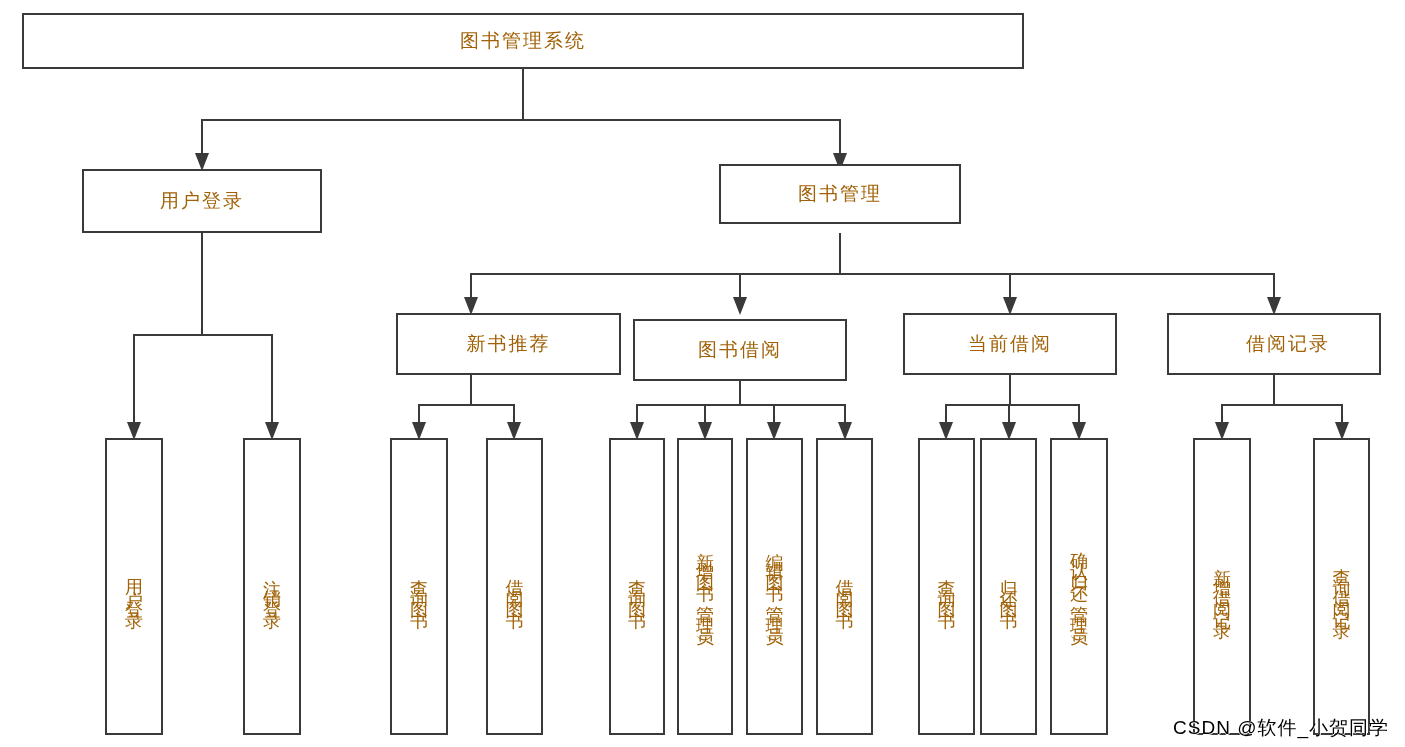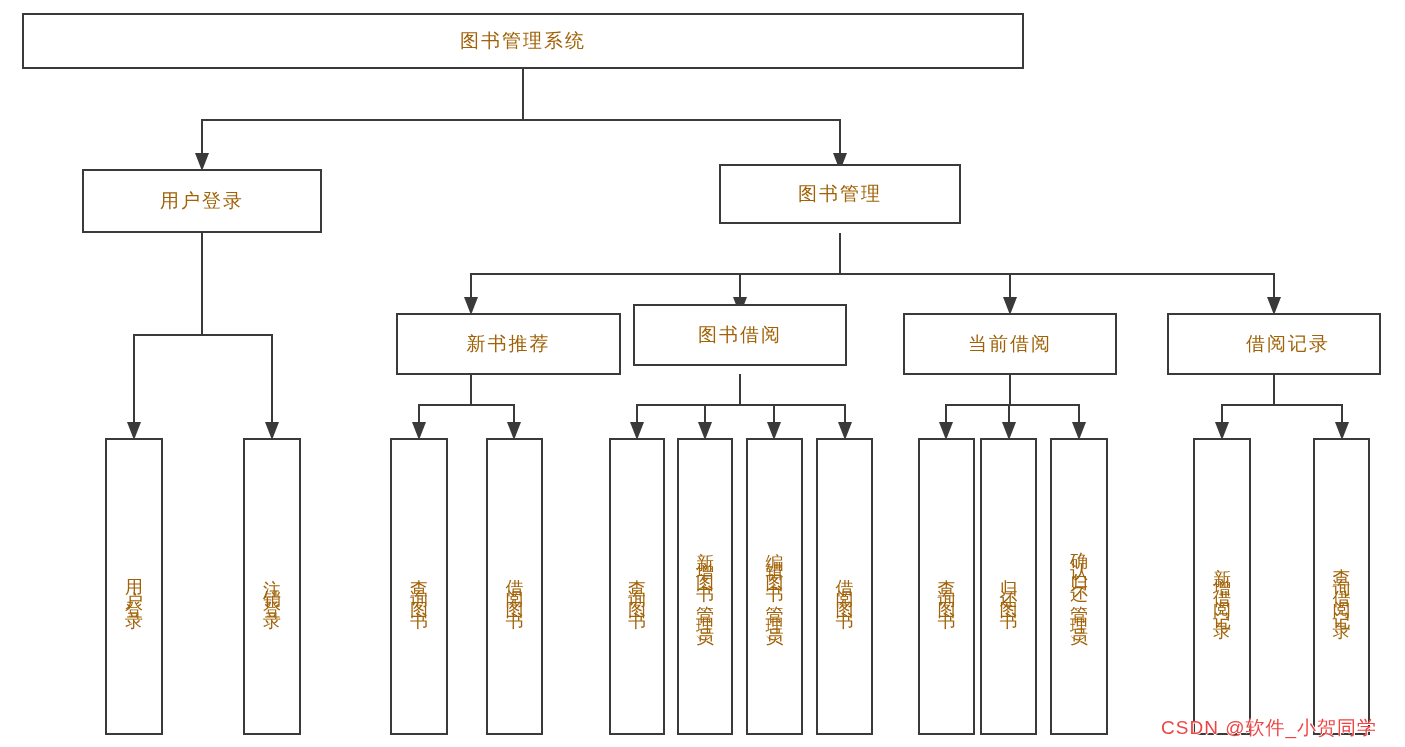--- a/index.html
+++ b/index.html
@@ -34,26 +34,26 @@
   }
   .box.v .lbl {
     writing-mode: vertical-rl;
     text-orientation: mixed;
     font-size: 18px;
     letter-spacing: 0.6em;
     line-height: 1;
   }
   #watermark {
     position: absolute;
-    right: 28px;
+    right: 16px;
     bottom: 6px;
     z-index: 3;
     font-size: 19px;
     letter-spacing: 1px;
-    color: #ef4444;
+    color: #000000;
     text-shadow: 0 1px 0 #ffffff, 1px 0 0 #ffffff;
     white-space: nowrap;
   }
 </style>
 </head>
 <body>
 
 <div id="stage">
 
   <svg id="connectors" width="1405" height="747" viewBox="0 0 1405 747">
@@ -110,21 +110,21 @@
   <div class="box h" style="left:82px; top:169px; width:240px; height:64px;">
     <span class="lbl">用户登录</span>
   </div>
   <div class="box h" style="left:719px; top:164px; width:242px; height:60px;">
     <span class="lbl">图书管理</span>
   </div>
 
   <div class="box h" style="left:364px; top:313px; width:225px; height:62px;margin-left:32px;">
     <span class="lbl">新书推荐</span>
   </div>
-  <div class="box h" style="left:633px; top:304px; width:214px; height:62px;">
+  <div class="box h" style="left:633px; top:319px; width:214px; height:62px;">
     <span class="lbl">图书借阅</span>
   </div>
   <div class="box h" style="left:903px; top:313px; width:214px; height:62px;font-family:Liberation Mono, monospace;">
     <span class="lbl">当前借阅</span>
   </div>
   <div class="box h" style="left:1167px; top:313px; width:214px; height:62px;padding-left:28px;">
     <span class="lbl">借阅记录</span>
   </div>
 
   <div class="box v" style="left:105px; top:438px; width:58px; height:297px;">

